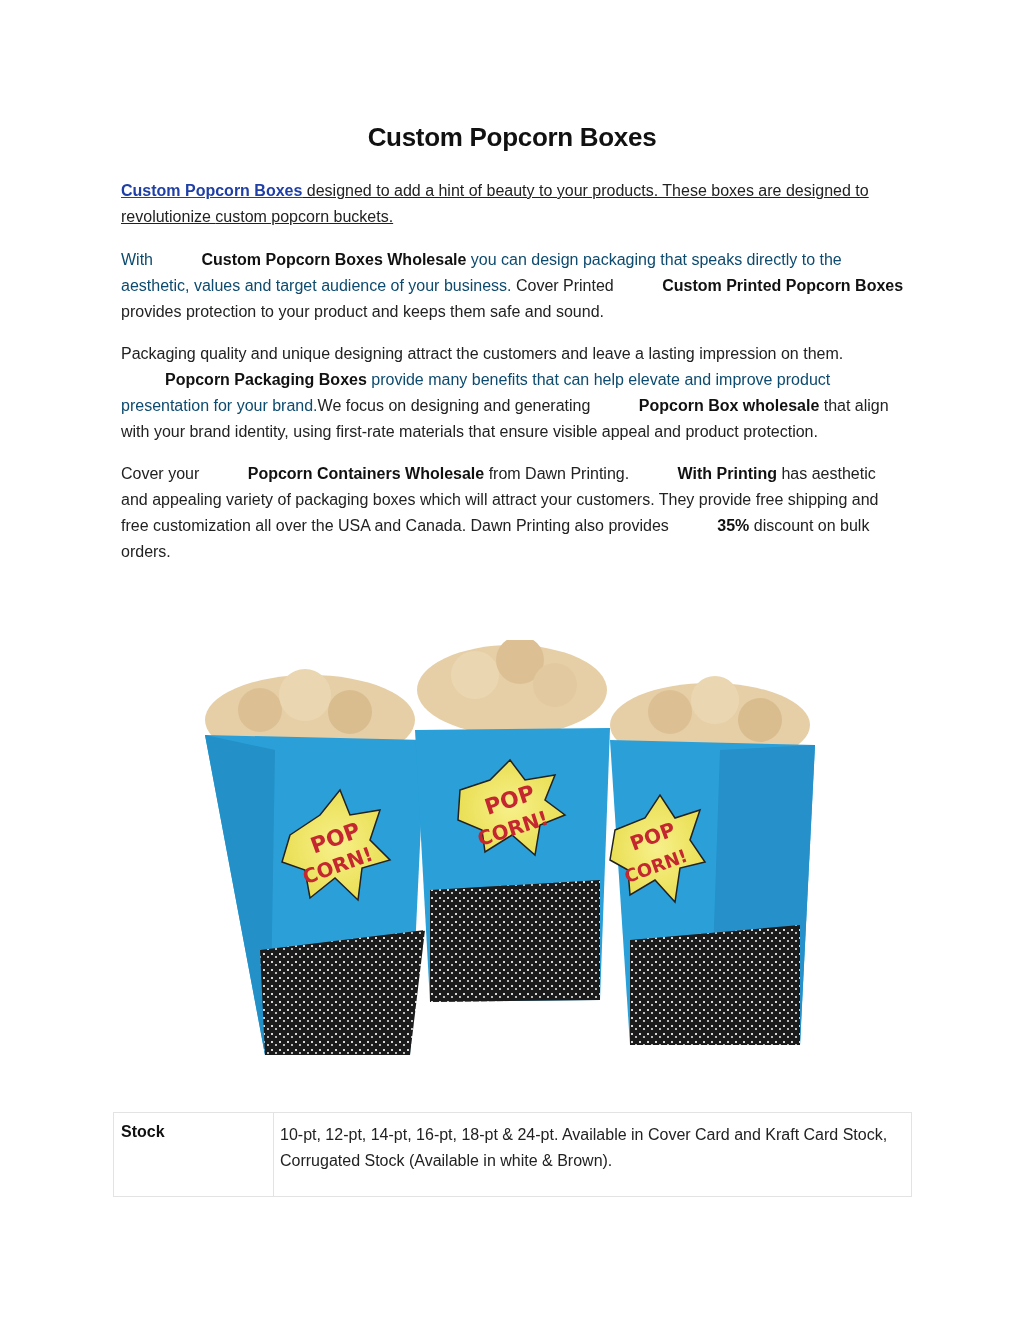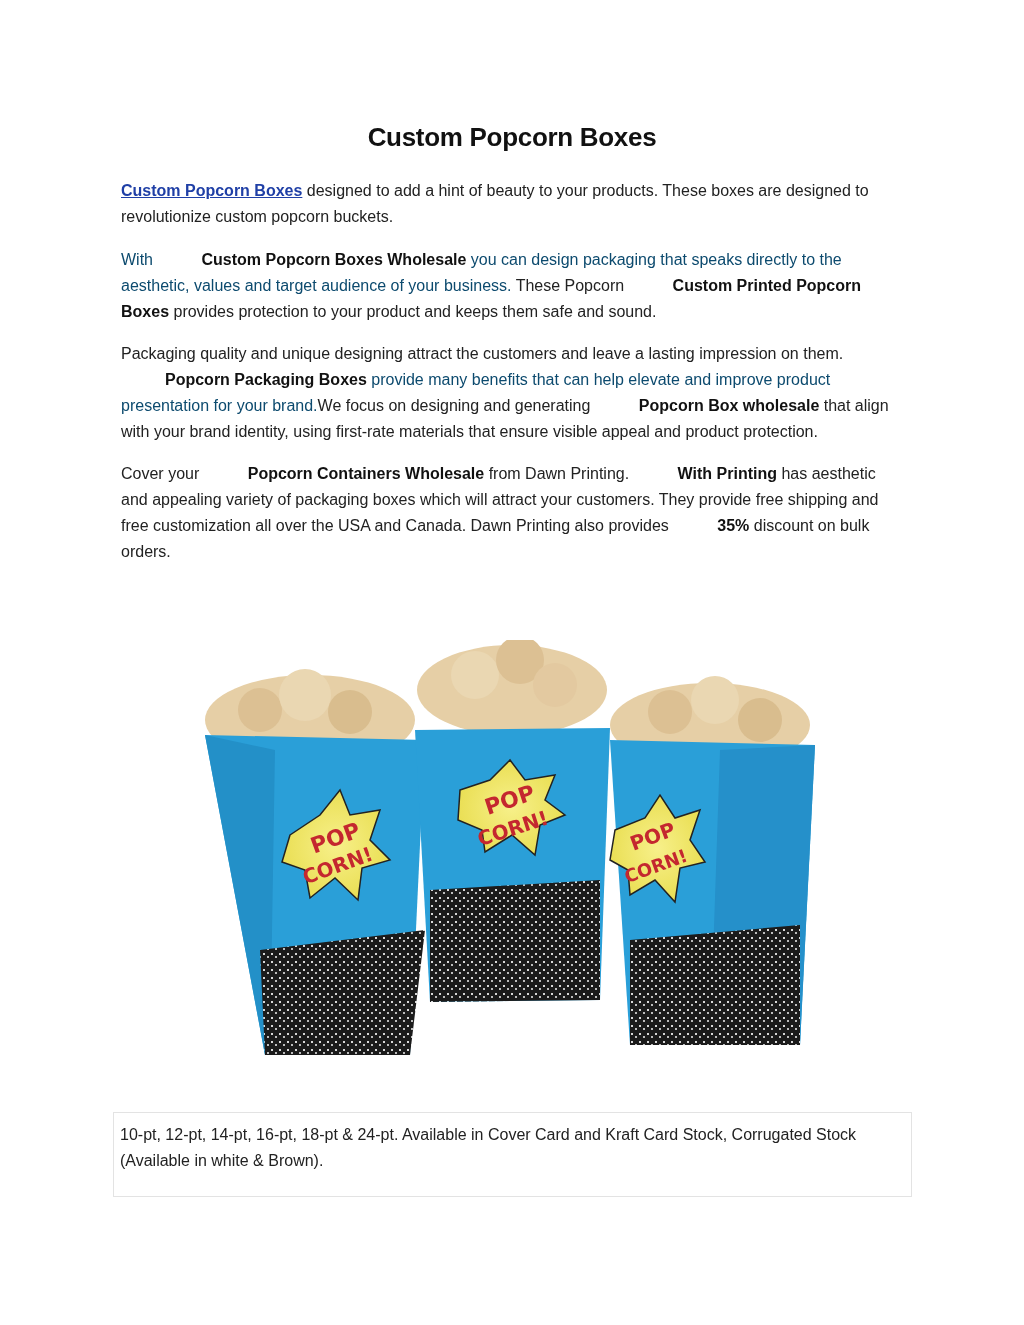--- a/index.html
+++ b/index.html
@@ -6,21 +6,21 @@
     body { width: 1024px; height: 1325px; position: relative; overflow: hidden;
            font-family: "Liberation Sans", "DejaVu Sans", sans-serif; color: #1a1a1a; }
     .page { position: absolute; left: 0; top: 0; width: 1024px; height: 1237px; }
     .title { position: absolute; top: 122px; left: 0; width: 1024px; text-align: center;
              font-size: 26px; font-weight: bold; color: #111; letter-spacing: -0.3px; }
     .para { position: absolute; left: 121px; width: 785px; font-size: 16px; line-height: 26px;
             color: #222; }
     .para b { font-weight: bold; color: #111; padding-left: 44px; }
     .gray { color: #0c4a6e; }
     .link { color: #1f3fa6; font-weight: bold; text-decoration: underline; cursor: pointer; }
-    .p1 { top: 178px; }
+    .p1 { top: 178px; text-decoration: underline; }
     .p2 { top: 247px; }
     .p3 { top: 341px; }
     .p4 { top: 461px; }
 
     .figure { position: absolute; left: 190px; top: 640px; width: 640px; height: 420px; }
     .table { position: absolute; left: 113px; top: 1112px; width: 797px; height: 83px;
              border: 1px solid #e3e3e3; display: flex; }
     .cell-a { width: 160px; border-right: 1px solid #e3e3e3; padding: 10px 7px; box-sizing: border-box;
               font-weight: bold; font-size: 16px; color: #111; }
     .cell-b { flex: 1; padding: 9px 6px; box-sizing: border-box; font-size: 16px; line-height: 26px; color: #222; }
@@ -30,21 +30,21 @@
 
 <div class="page">
 
   <div class="title">Custom Popcorn Boxes</div>
 
   <div class="para p1">
     <a class="link">Custom Popcorn Boxes</a><span> designed to add a hint of beauty to your products. These boxes are designed to revolutionize </span><span>custom popcorn buckets.</span>
   </div>
 
   <div class="para p2">
-    <span class="gray">With </span><b>Custom Popcorn Boxes Wholesale</b><span class="gray"> you can design packaging that speaks directly to the aesthetic, values and target audience of your business. </span><span>These Popcorn </span><b>Custom Printed Popcorn Boxes</b><span> provides protection to your product and keeps them safe and sound.</span>
+    <span class="gray">With </span><b>Custom Popcorn Boxes Wholesale</b><span class="gray"> you can design packaging that speaks directly to the aesthetic, values and target audience of your business. </span><span>Cover Printed </span><b>Custom Printed Popcorn Boxes</b><span> provides protection to your product and keeps them safe and sound.</span>
   </div>
 
   <div class="para p3">
     <span>Packaging quality and unique designing attract the customers and leave a lasting impression on them. </span><b>Popcorn Packaging Boxes</b><span class="gray"> provide many benefits that can help elevate and improve product presentation for your brand.</span><span>We focus on designing and generating </span><b>Popcorn Box wholesale</b><span> that align with your brand identity, using first-rate materials that ensure visible appeal and product protection.</span>
   </div>
 
   <div class="para p4">
     <span>Cover your </span><b>Popcorn Containers Wholesale</b><span> from Dawn Printing. </span><b>With Printing</b><span> has aesthetic and appealing variety of packaging boxes which will attract your customers. They provide free shipping and free customization all over the USA and Canada. Dawn Printing also provides </span><b>35%</b><span> discount on bulk orders.</span>
   </div>
 
@@ -96,16 +96,17 @@
         <polygon points="530,110 625,105 610,405 520,405" fill="#2590ca"></polygon>
         <polygon points="440,300 610,285 610,405 440,405" fill="url(#city)"></polygon>
         <polygon points="425,190 455,178 470,155 485,178 510,170 500,200 515,222 490,228 485,262 465,240 440,255 438,230 420,220" fill="url(#burst)" stroke="#222" stroke-width="1.5"></polygon>
         <text x="465" y="203" font-family="DejaVu Sans, sans-serif" font-weight="bold" font-size="20" fill="#c4272f" text-anchor="middle" transform="rotate(-20 465 203)">POP</text>
         <text x="468" y="232" font-family="DejaVu Sans, sans-serif" font-weight="bold" font-size="18" fill="#c4272f" text-anchor="middle" transform="rotate(-20 468 232)">CORN!</text>
       </g>
     </svg>
   </div>
 
   <div class="table">
+    <div class="cell-a">Stock</div>
     <div class="cell-b">10-pt, 12-pt, 14-pt, 16-pt, 18-pt &amp; 24-pt. Available in Cover Card and Kraft Card Stock, Corrugated Stock (Available in white &amp; Brown).</div>
   </div>
 
 </div>
 
 </body></html>

